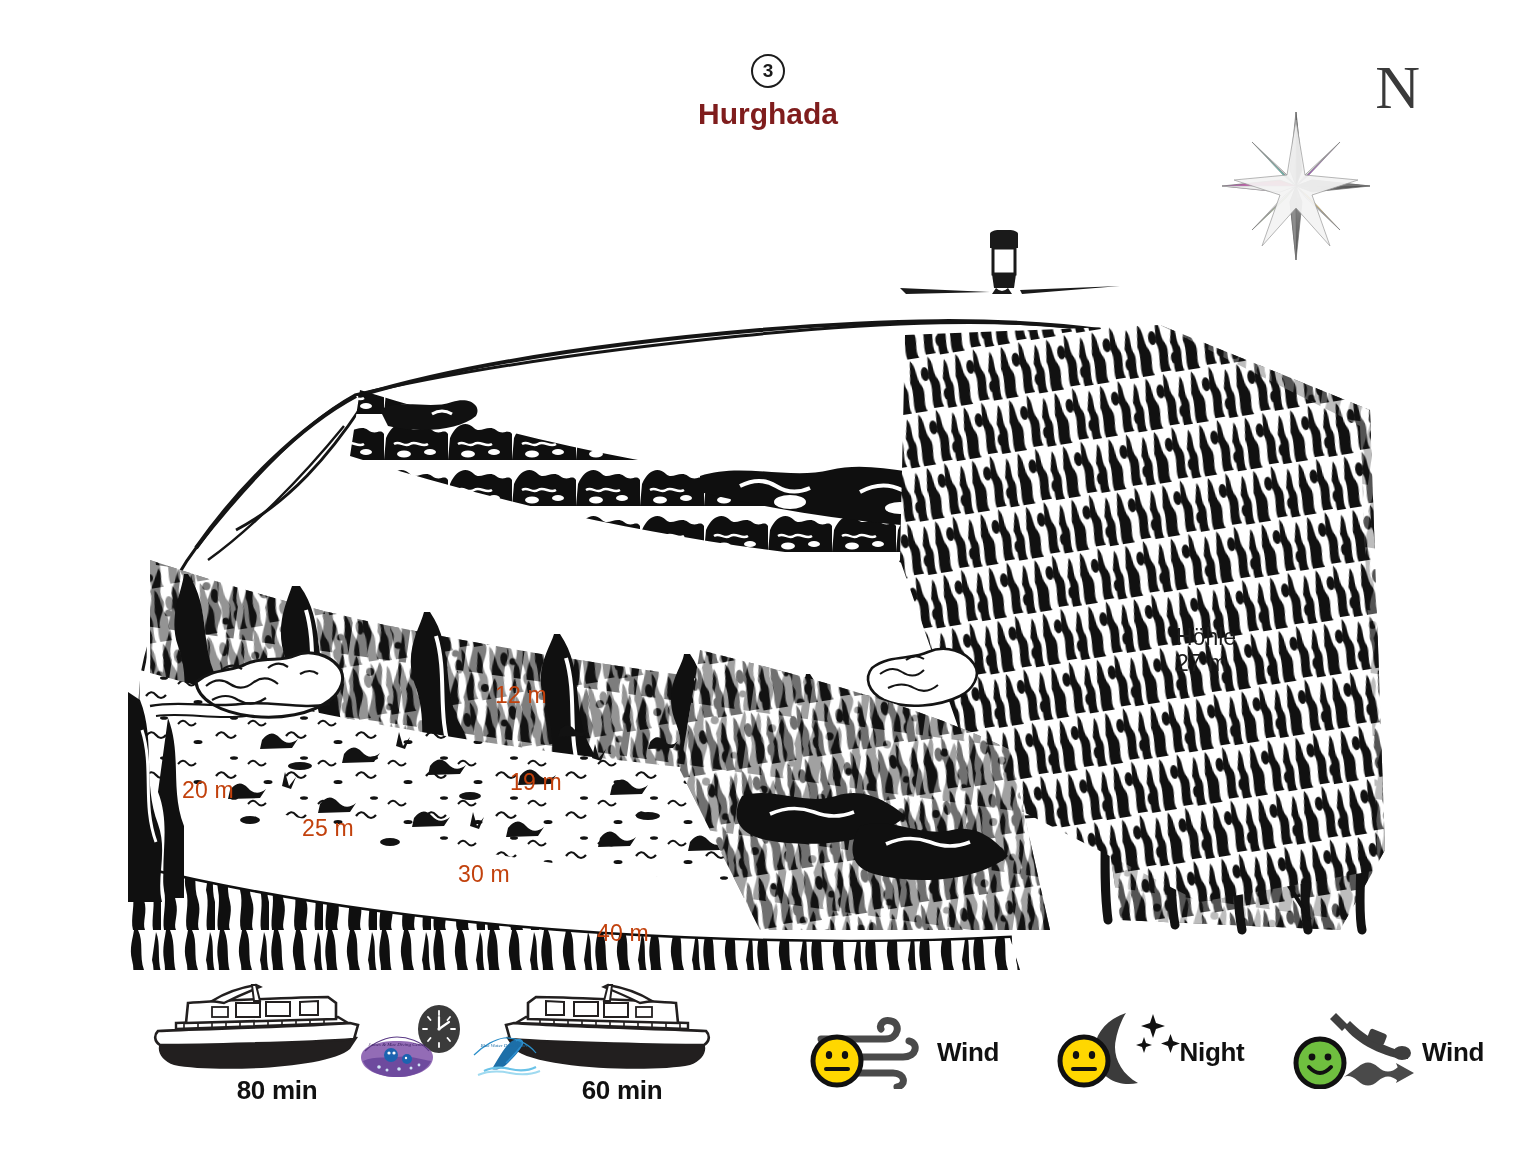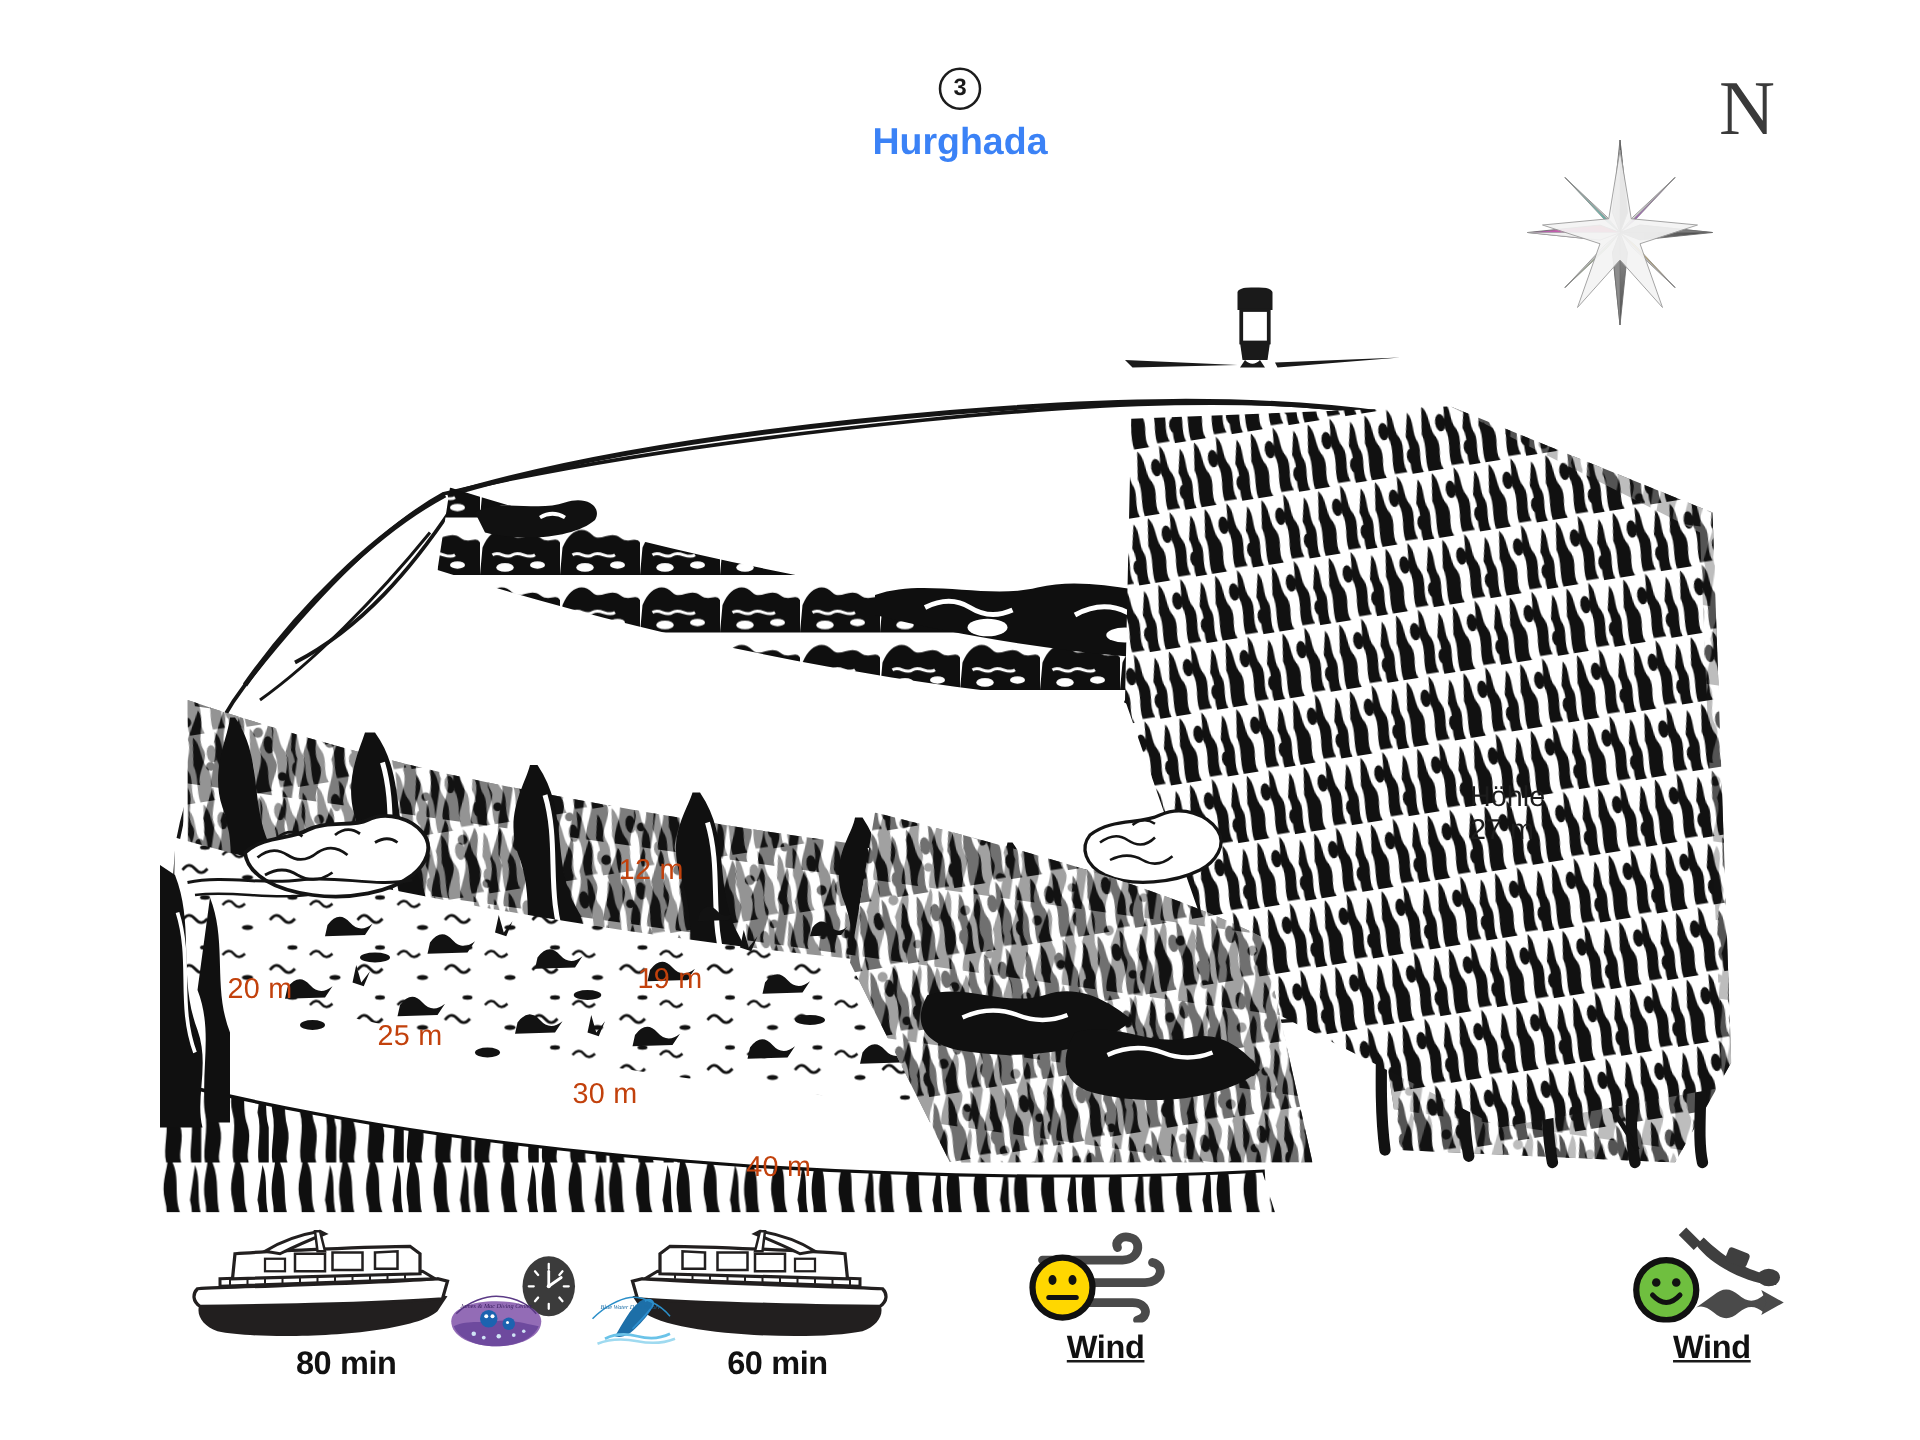--- a/index.html
+++ b/index.html
@@ -41,21 +41,21 @@
     border: 2px solid #1c1c1c;
     border-radius: 50%;
     display: flex; align-items: center; justify-content: center;
     font-size: 19px; font-weight: bold;
     box-sizing: border-box;
   }
   #site-region {
     margin-top: 9px;
     font-size: 30px;
     font-weight: bold;
-    color: #3b82f6;
+    color: #7f1d1d;
   }
 
   
   #compass-block {
     position: absolute;
     left: 1216px; top: 56px;
     width: 210px; height: 215px;
   }
   #compass-north {
     position: absolute;
@@ -127,23 +127,22 @@
   #conditions {
     position: absolute;
     left: 790px; top: 5px;
     width: 640px; height: 140px;
     display: flex;
     justify-content: space-between;
   }
   .cond-item {
     width: 155px;
     display: flex;
-    flex-direction: column;
+    flex-direction: row;
     align-items: center;
-    text-decoration: underline;
   }
   .cond-icon { height: 78px; display: flex; align-items: center; justify-content: center; }
   .cond-label { margin-top: 4px; }
 </style>
 </head>
 <body>
 
 <div id="header">
   <div id="site-number-wrap">
     <div id="site-number">3</div>
@@ -616,20 +615,38 @@
           </g>
           <circle cx="30" cy="50" r="24" fill="#FFD700" stroke="#111111" stroke-width="5"></circle>
           <ellipse cx="22" cy="44" rx="3.2" ry="4" fill="#111111"></ellipse>
           <ellipse cx="38" cy="44" rx="3.2" ry="4" fill="#111111"></ellipse>
           <path d="M19 58 L41 58" stroke="#111111" stroke-width="4" stroke-linecap="round"></path>
         </svg>
       </div>
       <div class="legend-label cond-label">Wind</div>
     </div>
 
+    <div class="cond-item">
+      <div class="cond-icon">
+        <svg width="130" height="78" viewBox="0 0 130 78">
+          <path d="M76 2 C52 10 40 30 46 50 C51 68 70 76 88 72
+                   C70 62 62 44 66 28 C68 18 72 8 76 2 Z" fill="#3b3b3b"></path>
+          <g fill="#111111">
+            <path d="M100 12 l3 -9 3 9 9 3 -9 3 -3 9 -3 -9 -9 -3 Z"></path>
+            <path d="M118 30 l2.5 -7 2.5 7 7 2.5 -7 2.5 -2.5 7 -2.5 -7 -7 -2.5 Z"></path>
+            <path d="M92 32 l2 -6 2 6 6 2 -6 2 -2 6 -2 -6 -6 -2 Z"></path>
+          </g>
+          <circle cx="34" cy="50" r="24" fill="#FFD700" stroke="#111111" stroke-width="5"></circle>
+          <ellipse cx="26" cy="44" rx="3.2" ry="4" fill="#111111"></ellipse>
+          <ellipse cx="42" cy="44" rx="3.2" ry="4" fill="#111111"></ellipse>
+          <path d="M23 58 L45 58" stroke="#111111" stroke-width="4" stroke-linecap="round"></path>
+        </svg>
+      </div>
+      <div class="legend-label cond-label">Night</div>
+    </div>
 
 
     <div class="cond-item">
       <div class="cond-icon">
         <svg width="130" height="78" viewBox="0 0 130 78">
           <path d="M58 10 C66 18 76 26 88 32 C98 37 108 40 116 40 L116 48
                    C104 48 92 44 80 38 C68 32 58 24 52 16 Z" fill="#3f3f3f"></path>
           <path d="M44 2 L56 14 L50 20 L38 8 Z" fill="#3f3f3f"></path>
           <rect x="76" y="20" width="18" height="12" rx="3" fill="#3f3f3f" transform="rotate(22 85 26)"></rect>
           <ellipse cx="110" cy="42" rx="9" ry="7" fill="#3f3f3f"></ellipse>

